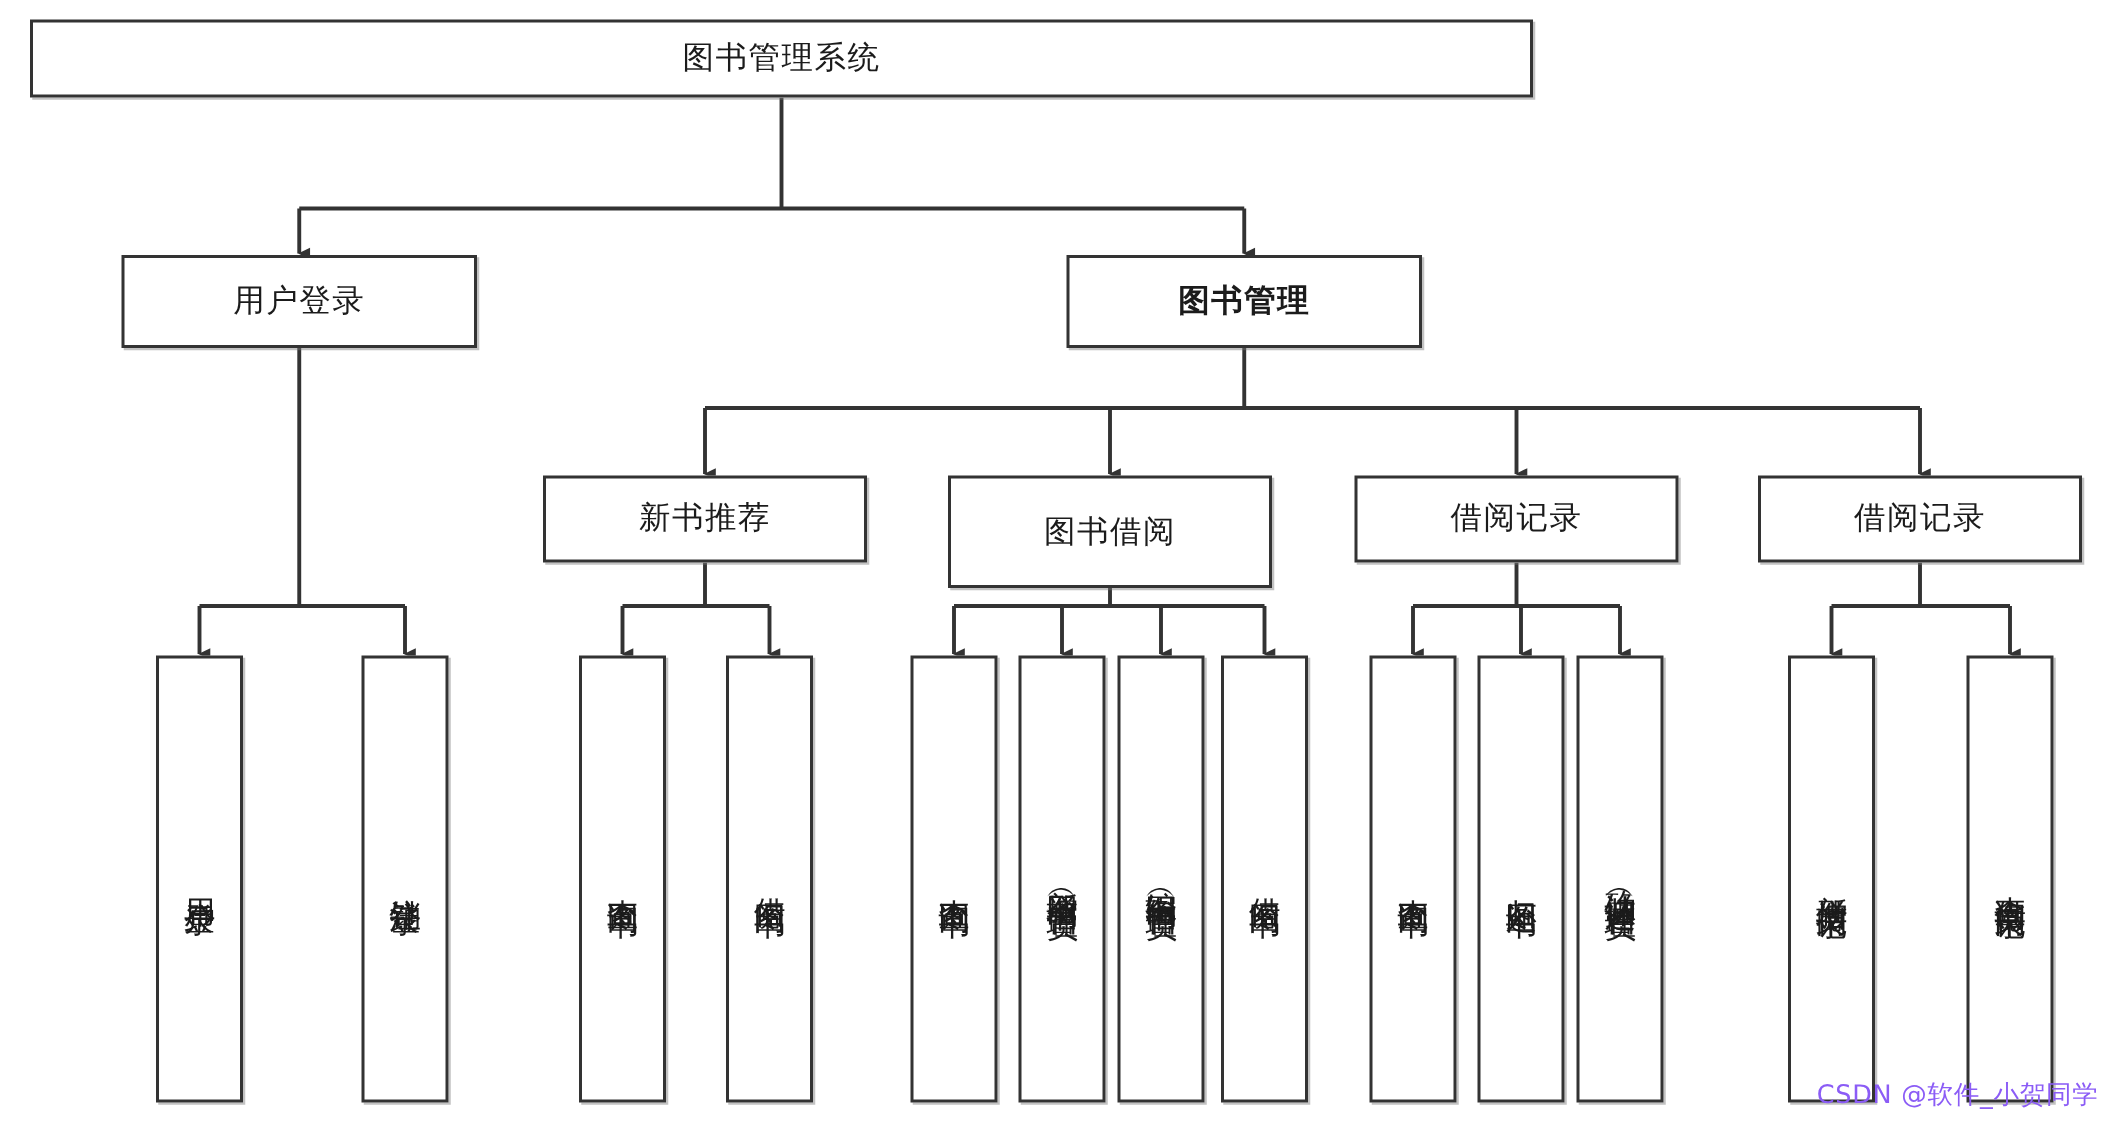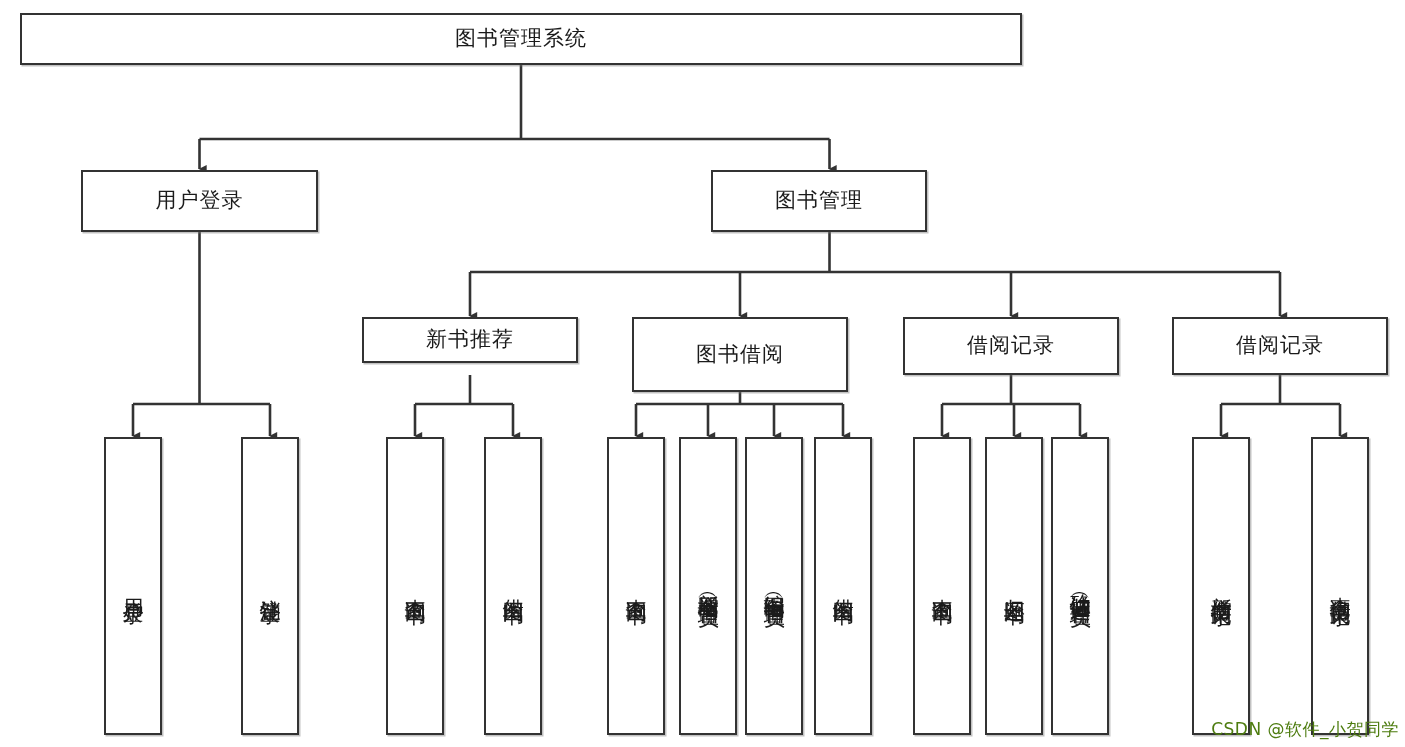--- a/index.html
+++ b/index.html
@@ -52,21 +52,21 @@
   .node.vert > span {
     display: block;
     writing-mode: vertical-rl;
     text-orientation: upright;
   }
   .watermark {
     position: absolute;
     right: 6px;
     bottom: 6px;
     font-size: 17px;
-    color: #4d7c0f;
+    color: #8b5cf6;
     letter-spacing: 0.5px;
     white-space: nowrap;
     font-family: "DejaVu Sans", "Liberation Sans", sans-serif;
   }
 </style>
 </head>
 <body>
 
 <div id="canvas">
 
@@ -113,24 +113,24 @@
       </g>
   </svg>
 
   <div id="node-layer">
       <div class="node horiz" style="left: 20px; top: 13px; width: 1002px; height: 52px;">
         <span>图书管理系统</span>
       </div>
       <div class="node horiz" style="left: 81px; top: 170px; width: 237px; height: 62px;">
         <span>用户登录</span>
       </div>
-      <div class="node horiz" style="left: 711px; top: 170px; width: 216px; height: 62px;">
+      <div class="node horiz" style="left: 711px; top: 170px; width: 237px; height: 62px; font-weight: bold;">
         <span>图书管理</span>
       </div>
-      <div class="node horiz" style="left: 362px; top: 317px; width: 216px; height: 46px;">
+      <div class="node horiz" style="left: 362px; top: 317px; width: 216px; height: 58px;">
         <span>新书推荐</span>
       </div>
       <div class="node horiz" style="left: 632px; top: 317px; width: 216px; height: 75px;">
         <span>图书借阅</span>
       </div>
       <div class="node horiz" style="left: 903px; top: 317px; width: 216px; height: 58px;">
         <span>借阅记录</span>
       </div>
       <div class="node horiz" style="left: 1172px; top: 317px; width: 216px; height: 58px;">
         <span>借阅记录</span>

